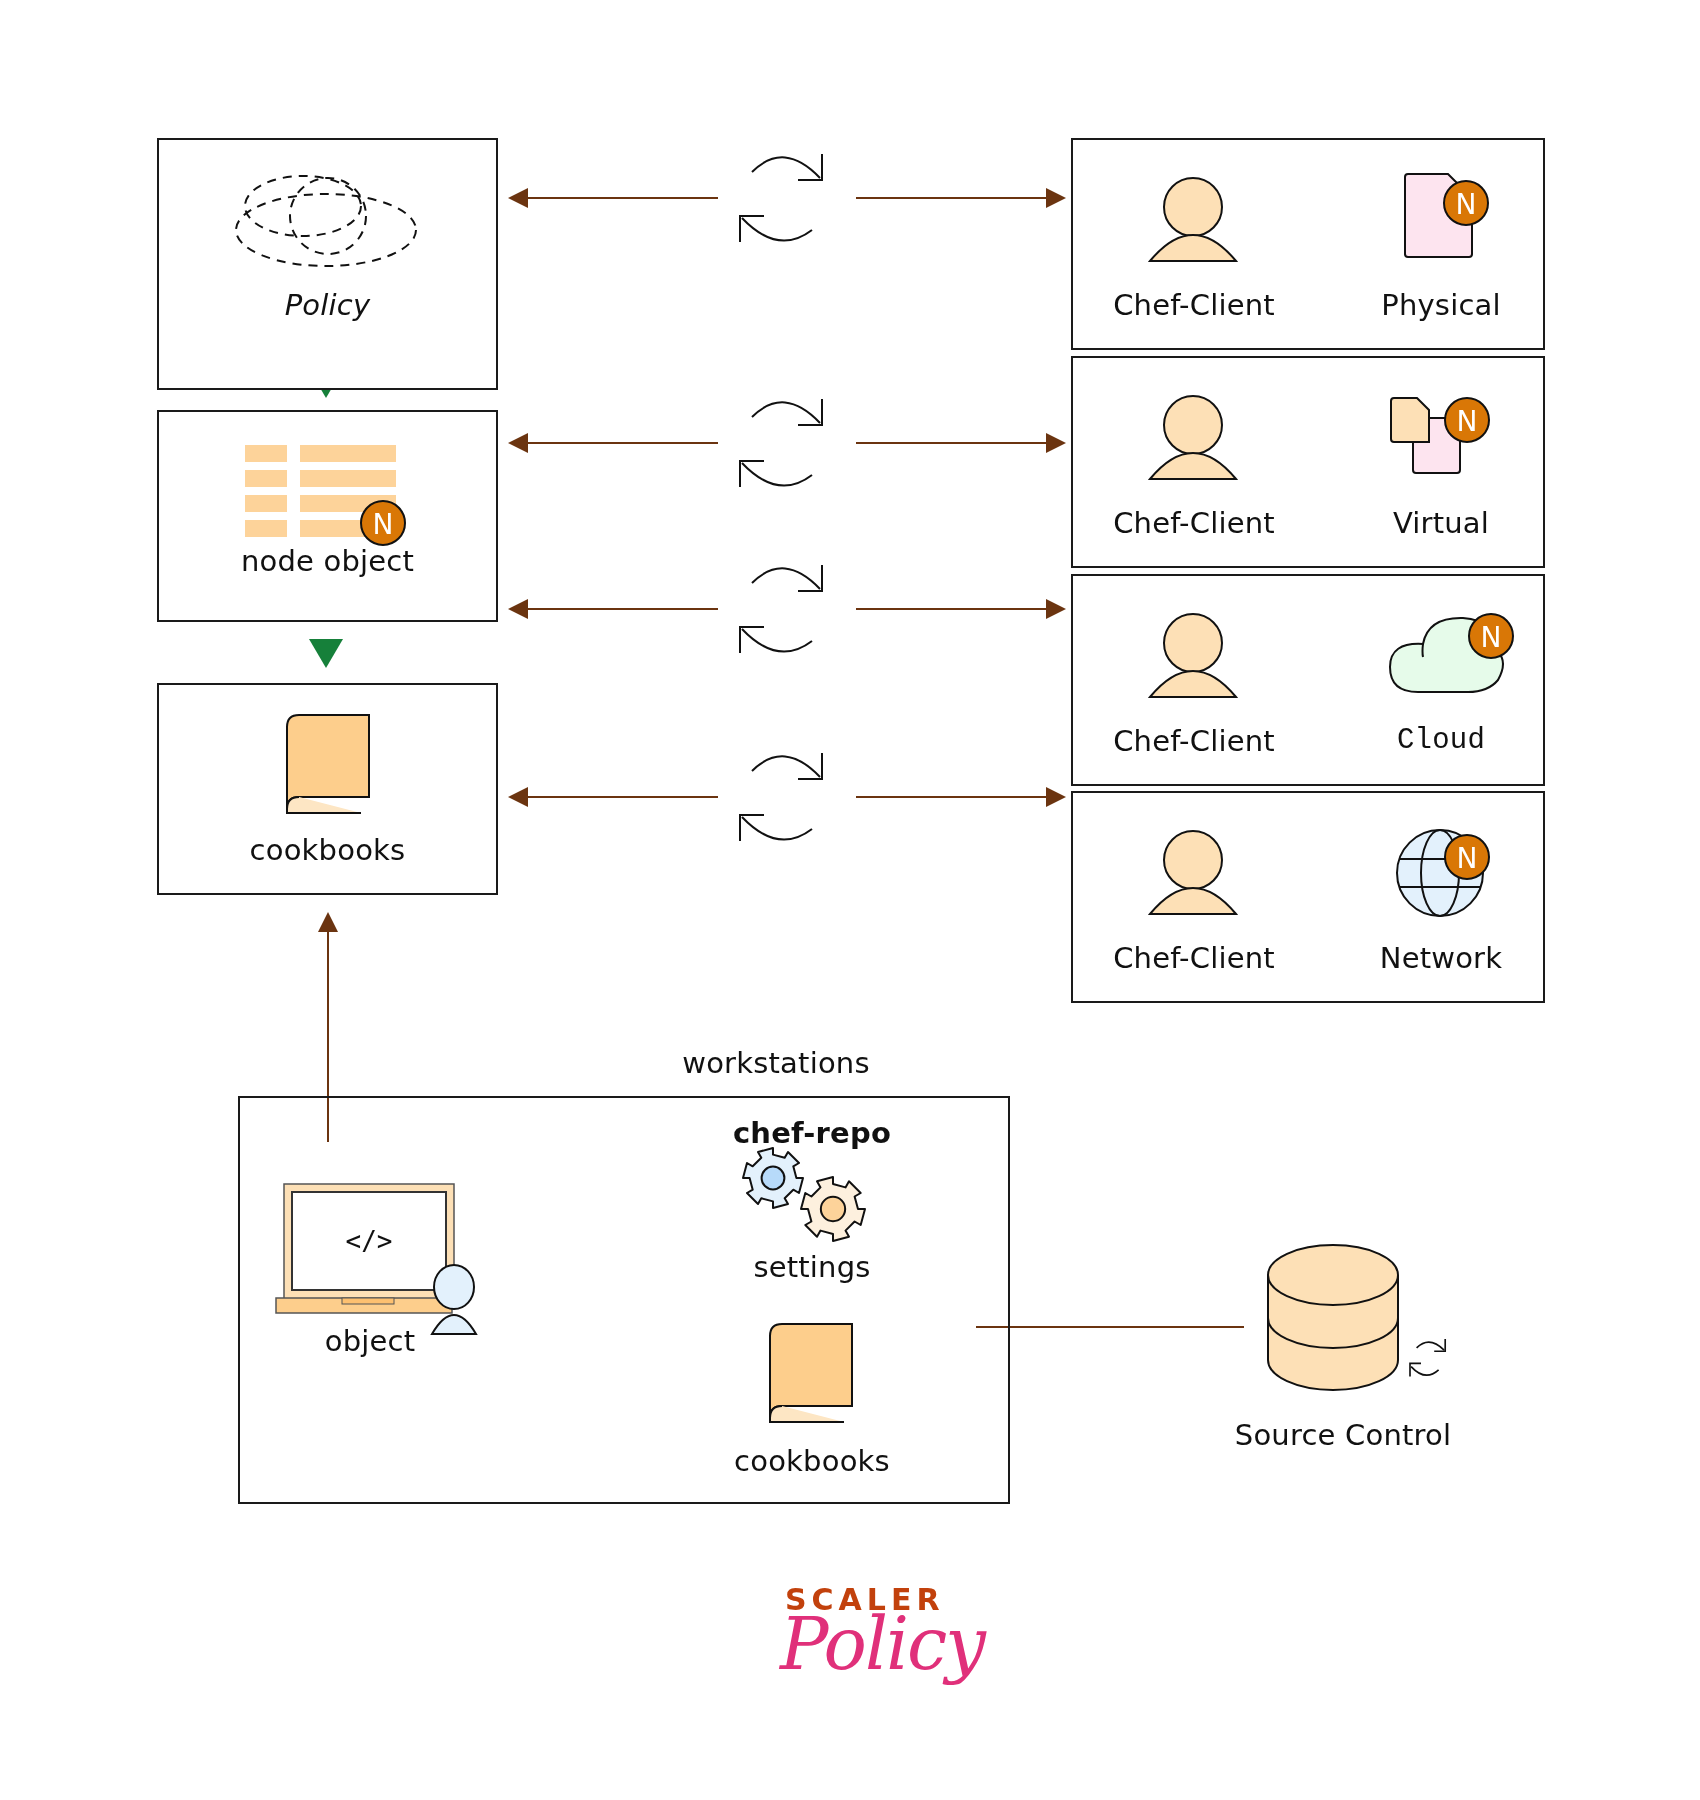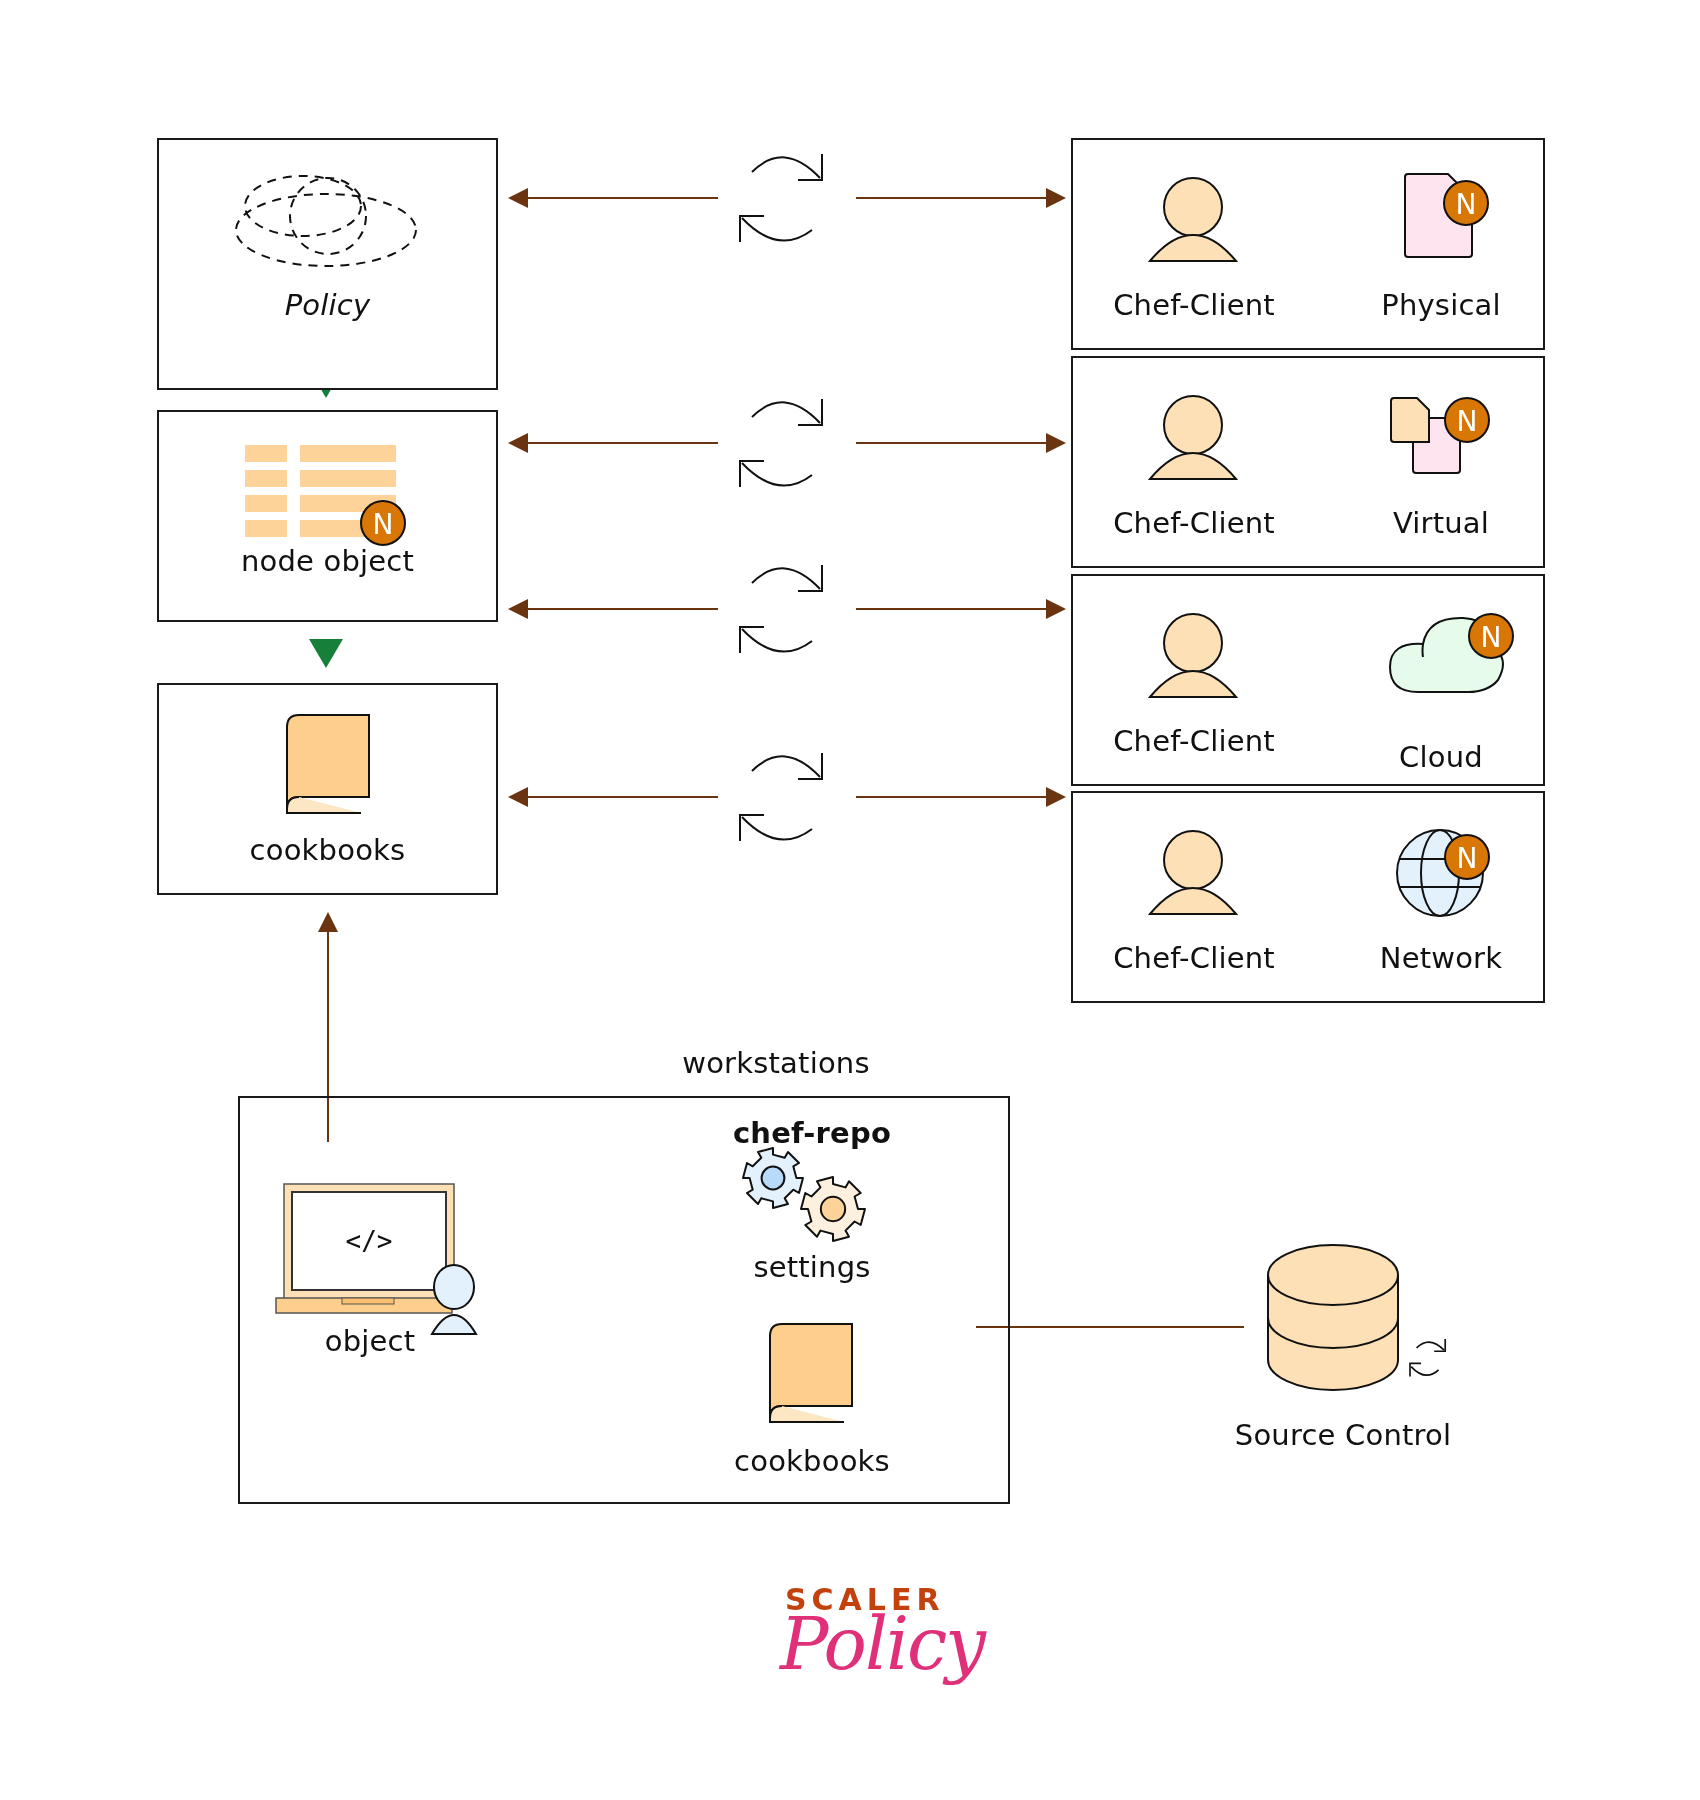--- a/index.html
+++ b/index.html
@@ -154,21 +154,21 @@
   </svg>
   <div class="lbl" style="left:121px;top:148px;">Chef-Client</div>
   <svg class="abs" style="left:315px;top:36px;" width="130" height="90">
     <path d="M30,80 Q2,80 2,55 Q2,30 35,32 Q40,5 75,6 Q108,8 110,40 Q120,50 110,68 Q100,80 80,80 z" fill="#e6fbea" stroke="#111" stroke-width="2"></path>
     <path d="M35,32 Q34,40 35,45" fill="none" stroke="#111" stroke-width="2"></path>
     <g>
       <circle cx="103" cy="24" r="22" fill="#d97706" stroke="#111" stroke-width="2"></circle>
       <text x="103" y="35" text-anchor="middle" font-family="DejaVu Sans, sans-serif" font-size="28" fill="#fff">N</text>
     </g>
   </svg>
-  <div class="lbl" style="left:368px;top:164px;">Cloud</div>
+  <div class="lbl" style="left:368px;top:148px;font-family:Liberation Mono, monospace;">Cloud</div>
 </div>
 
 <div class="box" style="left:1071px;top:791px;width:474px;height:212px;">
   <svg class="abs" style="left:76px;top:37px;" width="90" height="85">
     <circle cx="44" cy="30" r="29" fill="#fde0b6" stroke="#111" stroke-width="2"></circle>
     <path d="M1,84 Q44,32 87,84 z" fill="#fde0b6" stroke="#111" stroke-width="2"></path>
   </svg>
   <div class="lbl" style="left:121px;top:148px;">Chef-Client</div>
   <svg class="abs" style="left:322px;top:34px;" width="110" height="95">
     <circle cx="45" cy="46" r="43" fill="#e3f1fc" stroke="#111" stroke-width="2"></circle>

